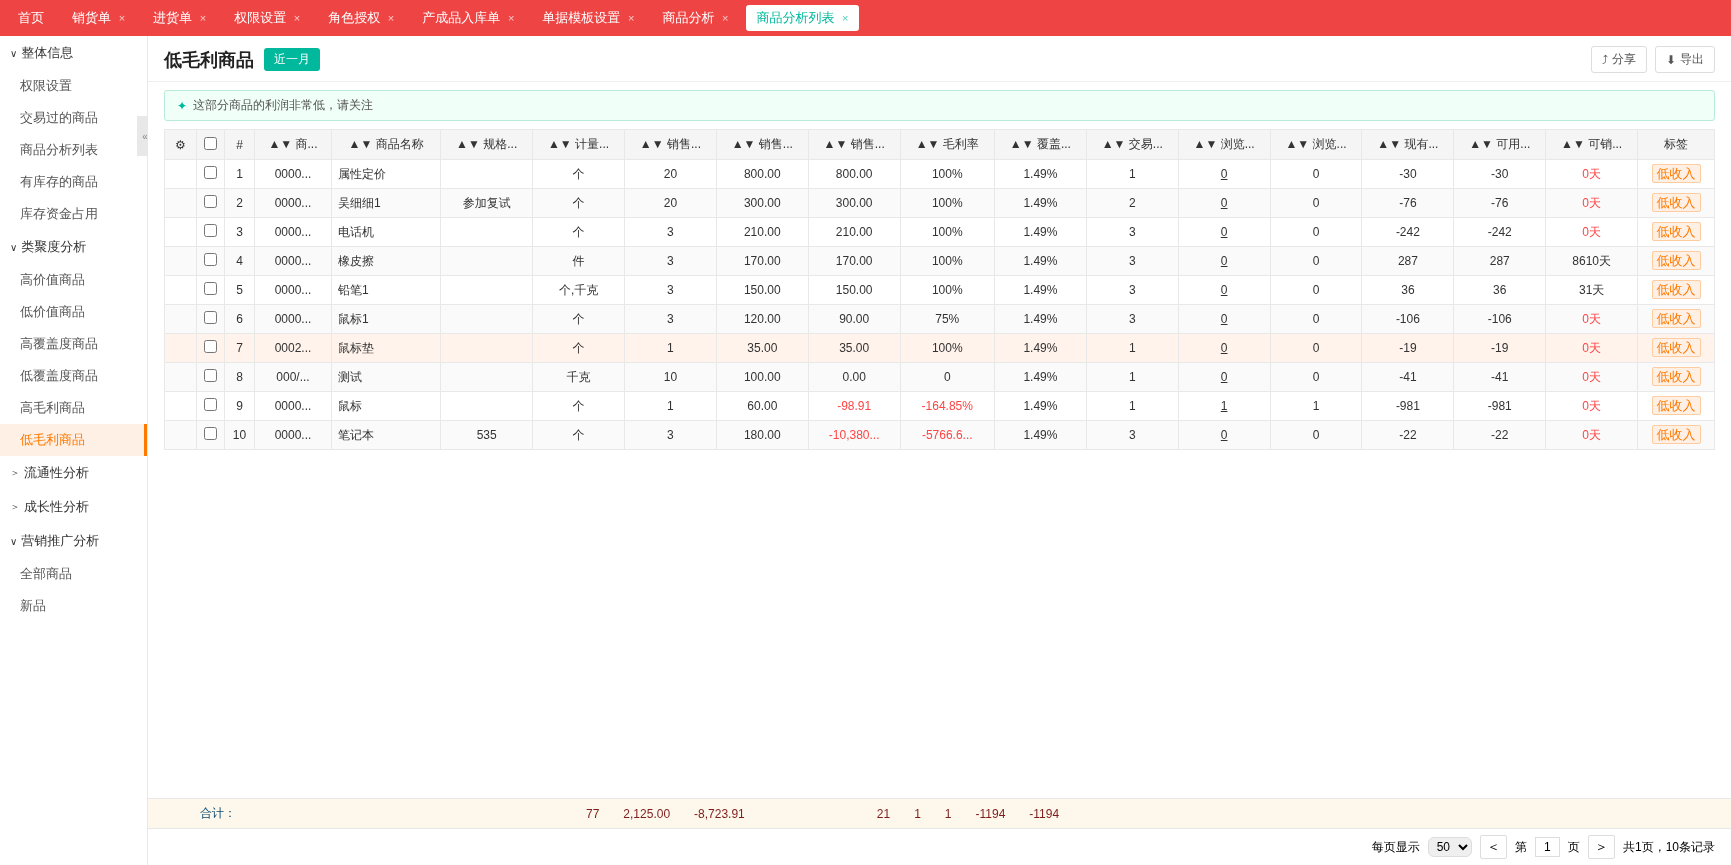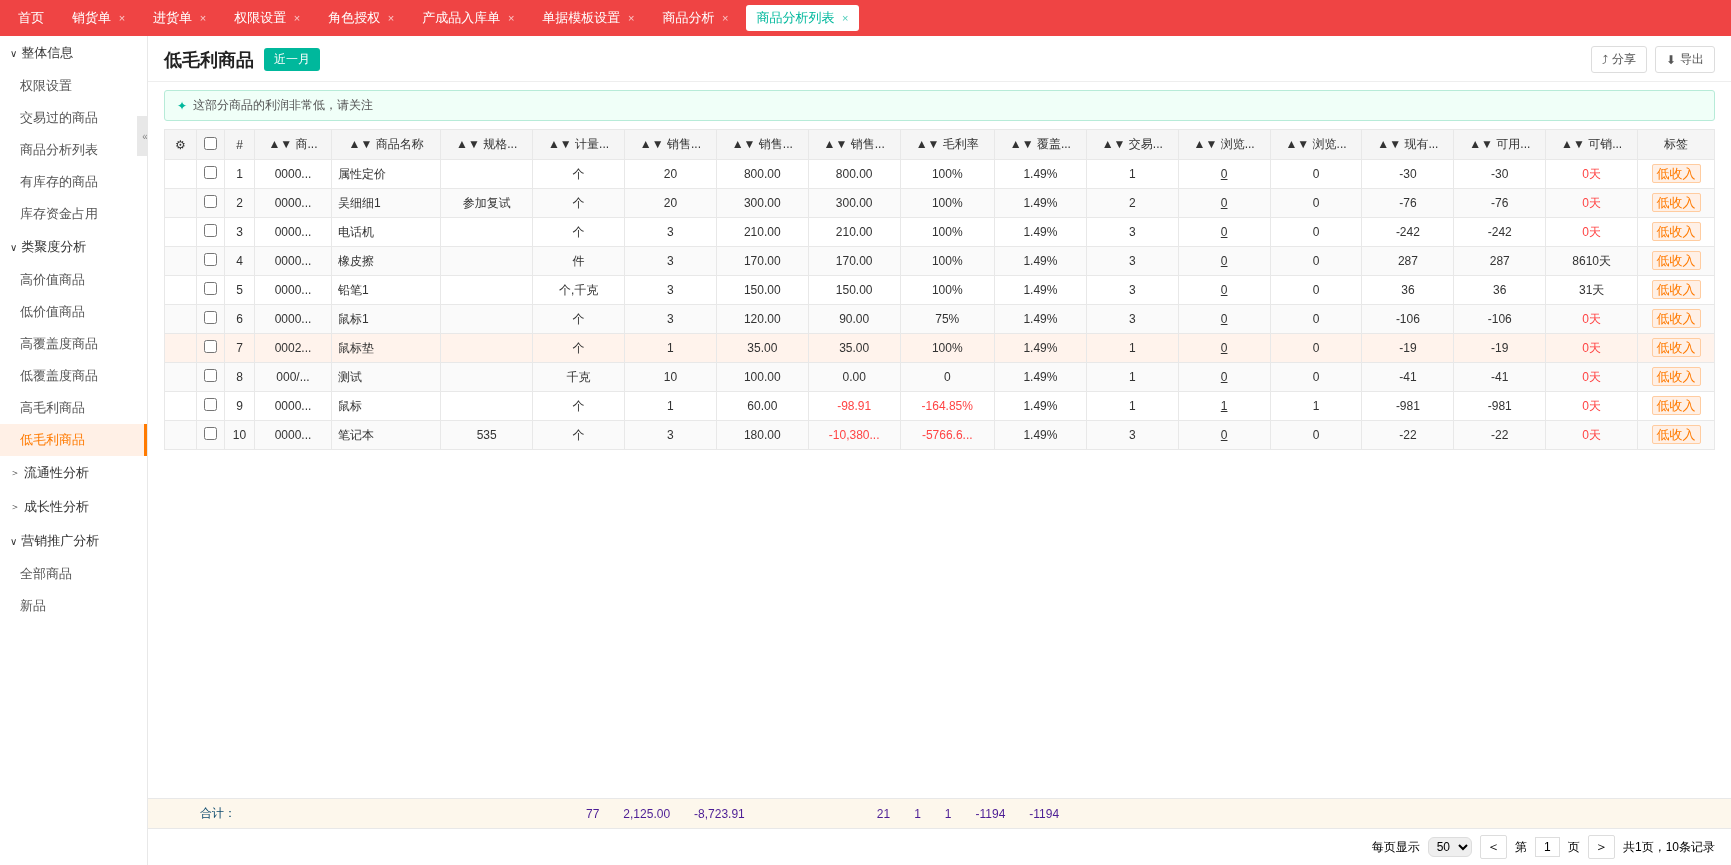--- a/index.html
+++ b/index.html
@@ -201,21 +201,21 @@
     
     .footer-totals {
       background: #fdf7ec;
       border-top: 1px solid #e8e8e8;
       padding: 6px 16px;
       display: flex;
       align-items: center;
       font-size: 12px;
     }
     .footer-totals .label { color: #0c4a6e; margin-right: 20px; margin-left: 36px; }
-    .footer-totals .val { margin: 0 12px; color: #4c1d95; }
+    .footer-totals .val { margin: 0 12px; color: #7f1d1d; }
 
     
     .pagination-bar {
       background: #fff;
       border-top: 1px solid #e8e8e8;
       padding: 6px 16px;
       display: flex;
       align-items: center;
       justify-content: flex-end;
       gap: 8px;

